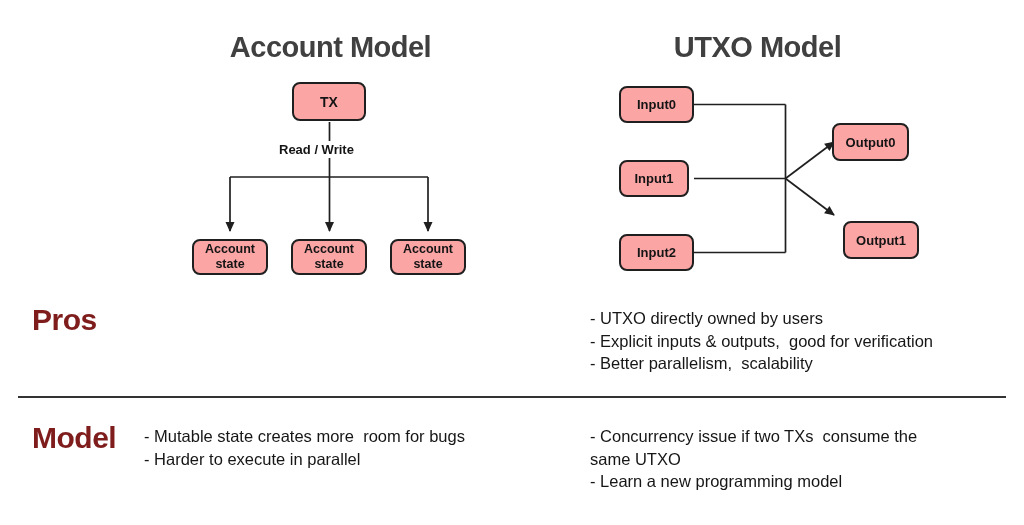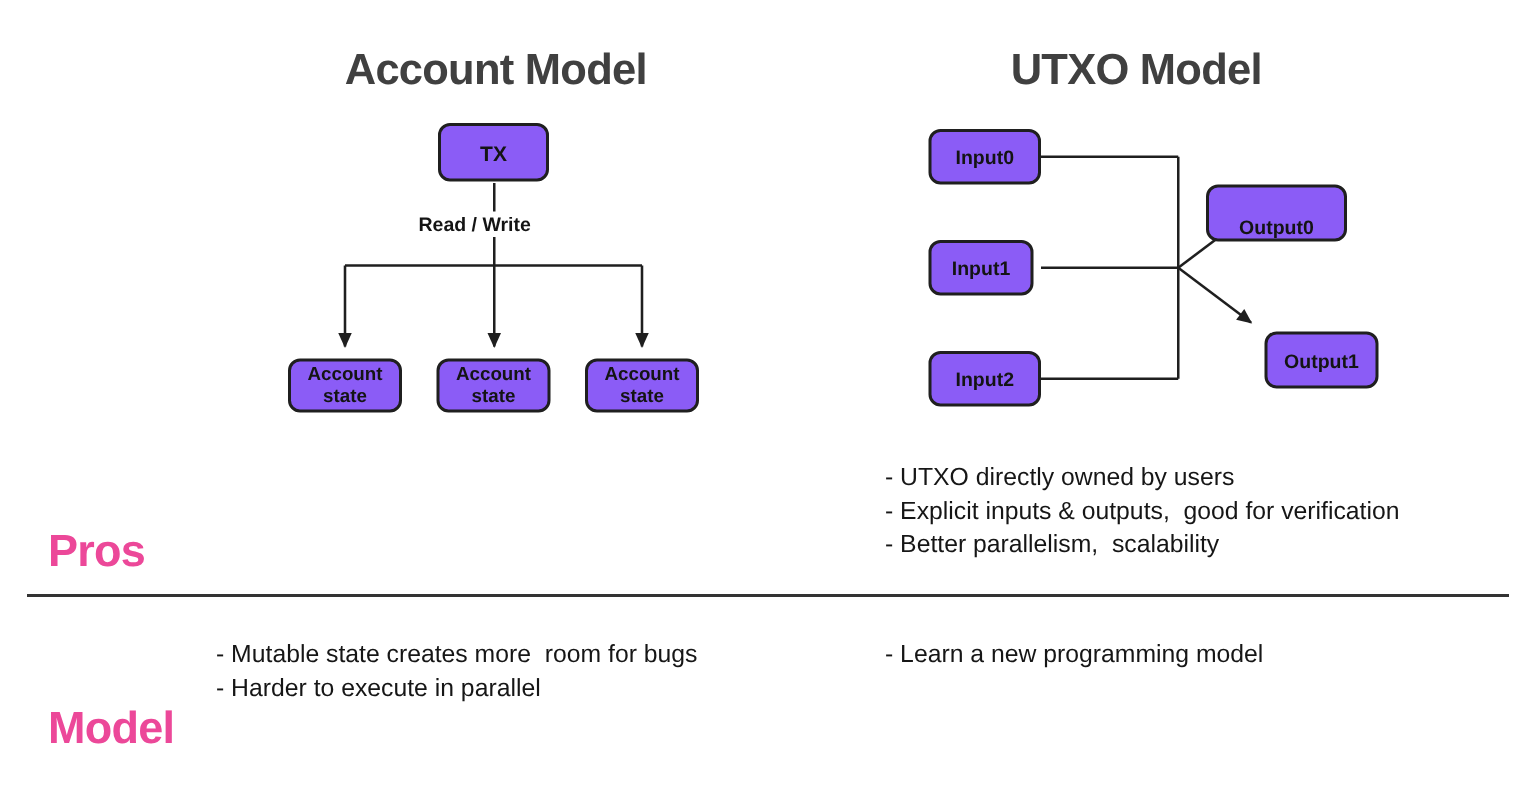--- a/index.html
+++ b/index.html
@@ -30,21 +30,21 @@
     left: 0; top: 0;
     width: 1024px;
     height: 525px;
     z-index: 1;
   }
   .node {
     position: absolute;
     box-sizing: border-box;
     border: 2px solid #1f1f1f;
     border-radius: 8px;
-    background: #8b5cf6;
+    background: #fca5a5;
     display: flex;
     align-items: center;
     justify-content: center;
     text-align: center;
     font-weight: 700;
     z-index: 2;
     white-space: pre-line;
   }
   .node-tx      { font-size: 14px; }
   .node-state   { font-size: 12.5px; line-height: 1.18; }
@@ -57,22 +57,21 @@
     font-weight: 700;
     text-align: left;
     padding: 1px 0;
     white-space: nowrap;
   }
   .section-heading {
     position: absolute;
     font-size: 30px;
     font-weight: 700;
     letter-spacing: -0.5px;
-    color: #ec4899;
-    margin-top: 48px;
+    color: #7f1d1d;
   }
   .bullet-list {
     position: absolute;
     font-size: 16.5px;
     font-weight: 400;
     color: #161616;
   }
   .bullet-list .item {
     white-space: pre-wrap;
     line-height: 22.5px;
@@ -138,21 +137,21 @@
 
   <div class="node node-io" style="left:619px; top:86px; width:75px; height:37px;">
     <span>Input0</span>
   </div>
   <div class="node node-io" style="left:619px; top:160px; width:70px; height:37px;">
     <span>Input1</span>
   </div>
   <div class="node node-io" style="left:619px; top:234px; width:75px; height:37px;">
     <span>Input2</span>
   </div>
-  <div class="node node-io" style="left:804px; top:123px; width:94px; height:38px;align-items:flex-end;">
+  <div class="node node-io" style="left:832px; top:123px; width:77px; height:38px;">
     <span>Output0</span>
   </div>
   <div class="node node-io" style="left:843px; top:198px; width:76px; height:38px;margin-top:23px;">
     <span>Output1</span>
   </div>
 
   <div class="section-heading" style="left:32px; top:303px;">Pros</div>
 
 
   <div class="bullet-list" style="left:590px; top:307px; width:425px;">
@@ -164,16 +163,18 @@
   <div class="divider"></div>
 
   <div class="section-heading" style="left:32px; top:421px;">Model</div>
 
   <div class="bullet-list" style="left:144px; top:425px; width:425px;">
     <div class="item">- Mutable state creates more  room for bugs</div>
     <div class="item">- Harder to execute in parallel</div>
   </div>
 
   <div class="bullet-list" style="left:590px; top:425px; width:425px;">
+    <div class="item">- Concurrency issue if two TXs  consume the
+same UTXO</div>
     <div class="item">- Learn a new programming model</div>
   </div>
 
 </div>
 
 </body></html>

